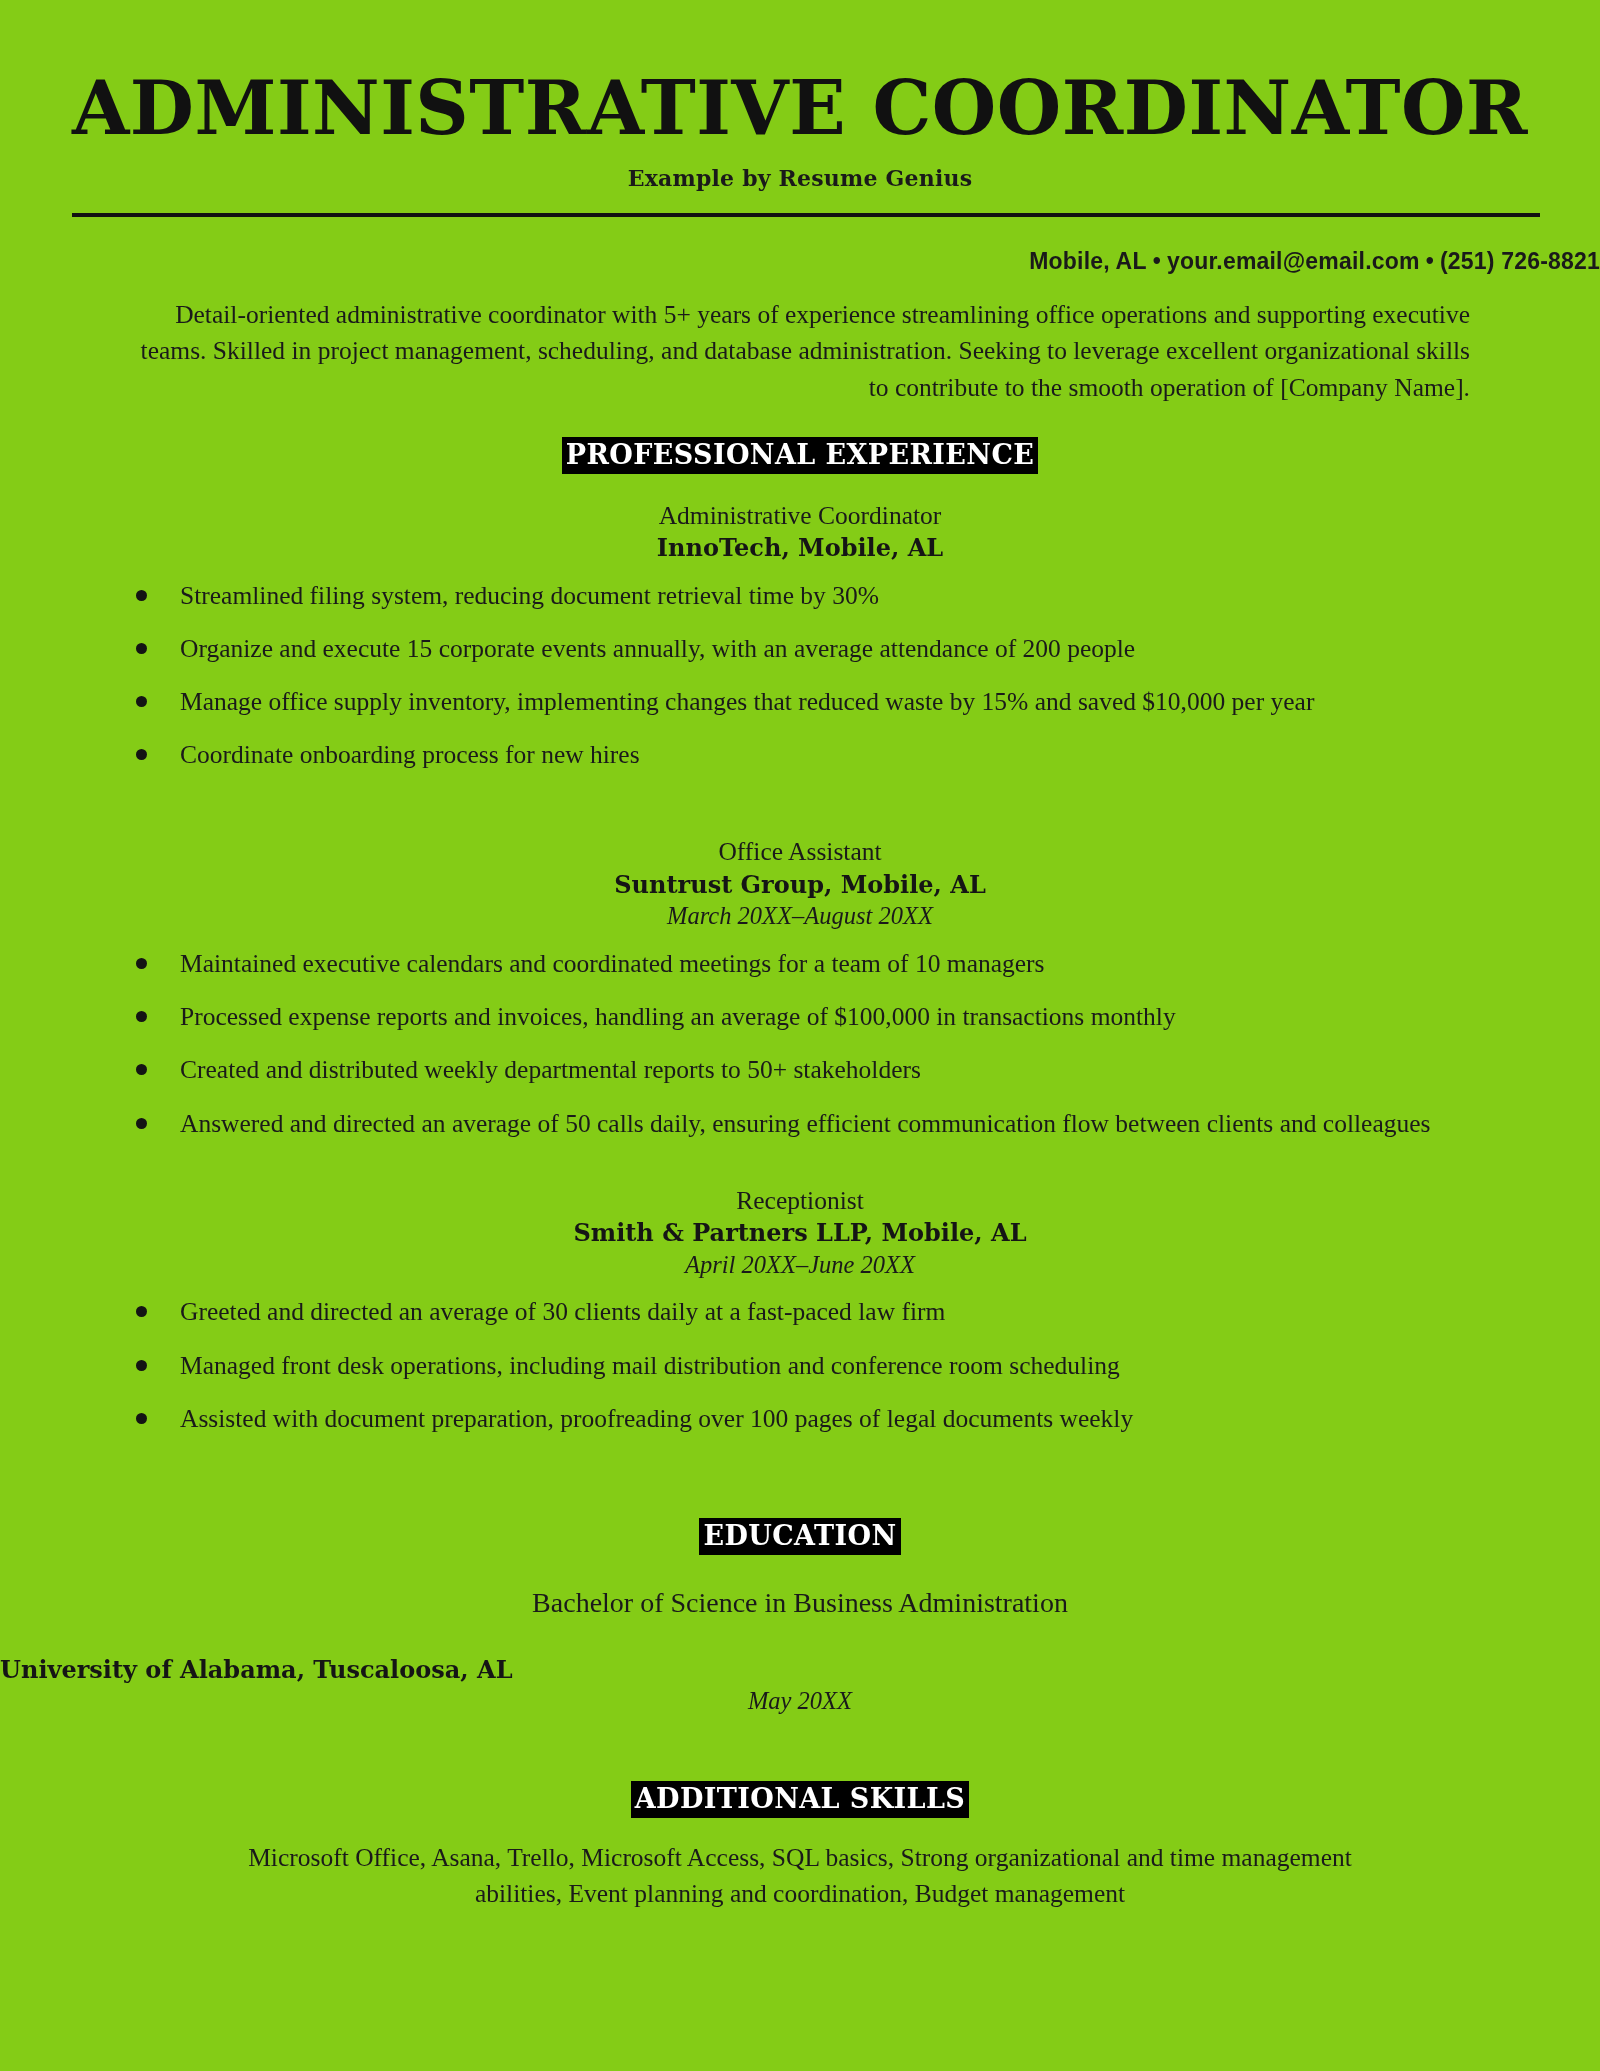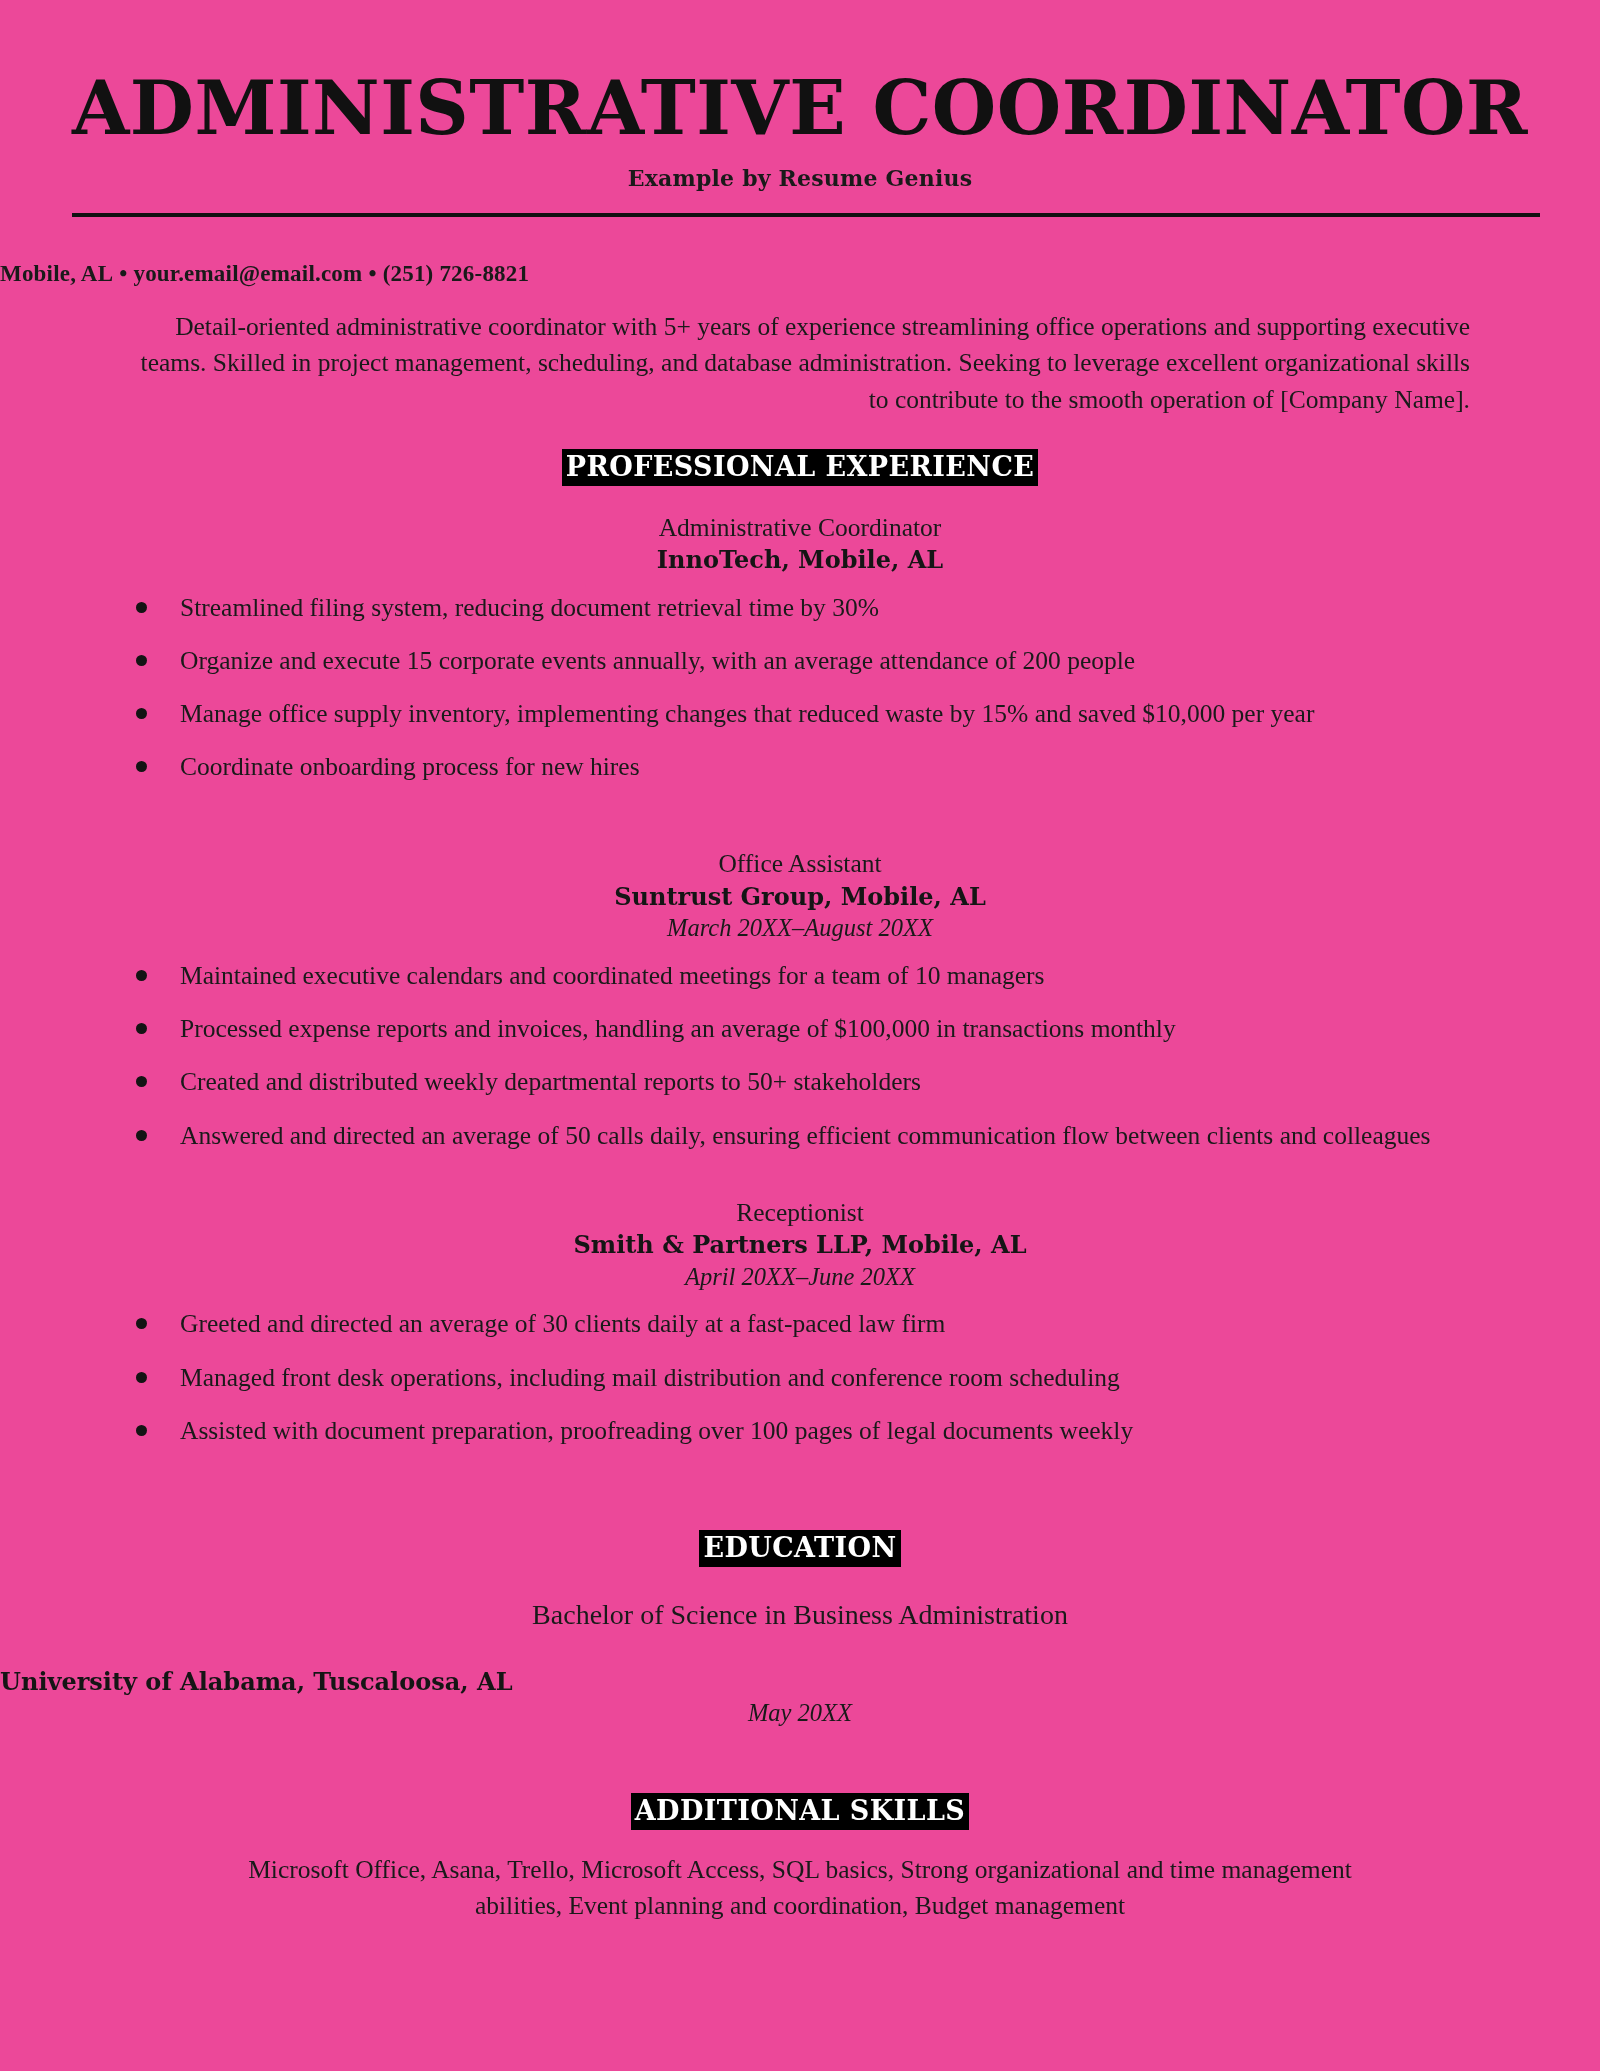--- a/index.html
+++ b/index.html
@@ -4,21 +4,21 @@
 <style>
   html, body {
     margin: 0;
     padding: 0;
     background: #ffffff;
   }
   .page {
     position: relative;
     width: 1600px;
     height: 2071px;
-    background: #ec4899;
+    background: #84cc16;
     margin: 0 auto;
     font-family: "Liberation Serif", "DejaVu Serif", serif;
     color: #1a1a1a;
     box-sizing: border-box;
     overflow: hidden;
   }
 
   
   .header {
     padding-top: 72px;
@@ -45,26 +45,26 @@
     letter-spacing: 0.2px;
   }
   .header-rule {
     height: 4px;
     background: #111111;
     margin: 22px 60px 0 72px;
   }
 
   
   .contact-line {
-    text-align: left;
-    font-family: Liberation Serif, serif;
+    text-align: right;
+    font-family: Liberation Sans, sans-serif;
     font-weight: bold;
     font-size: 23px;
     letter-spacing: 0.2px;
-    margin-top: 44px;
+    margin-top: 31px;
     color: #1a1a1a;
   }
   .contact-sep {
     padding: 0 6px;
   }
 
   
   .summary {
     margin: 22px auto 0 auto;
     width: 1340px;

